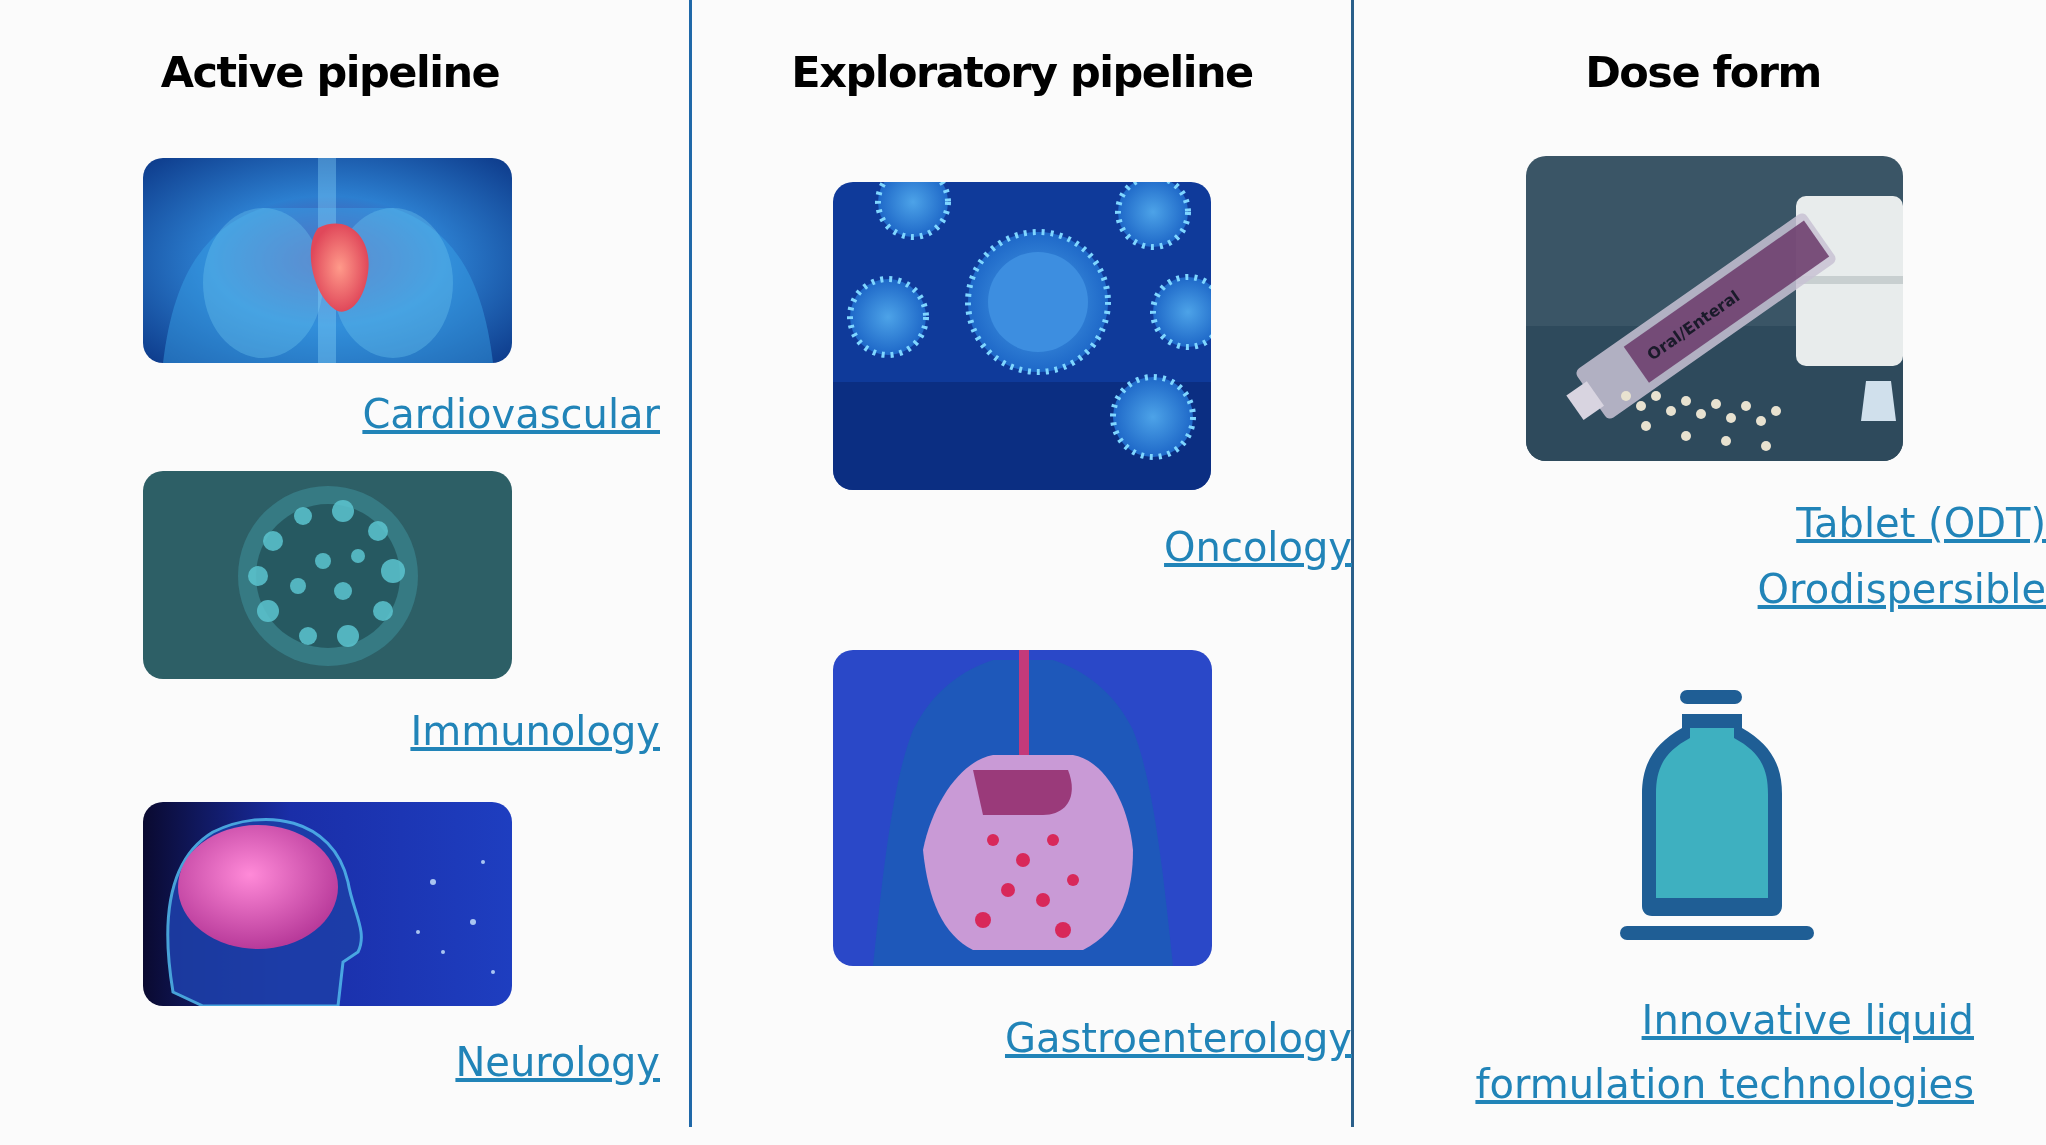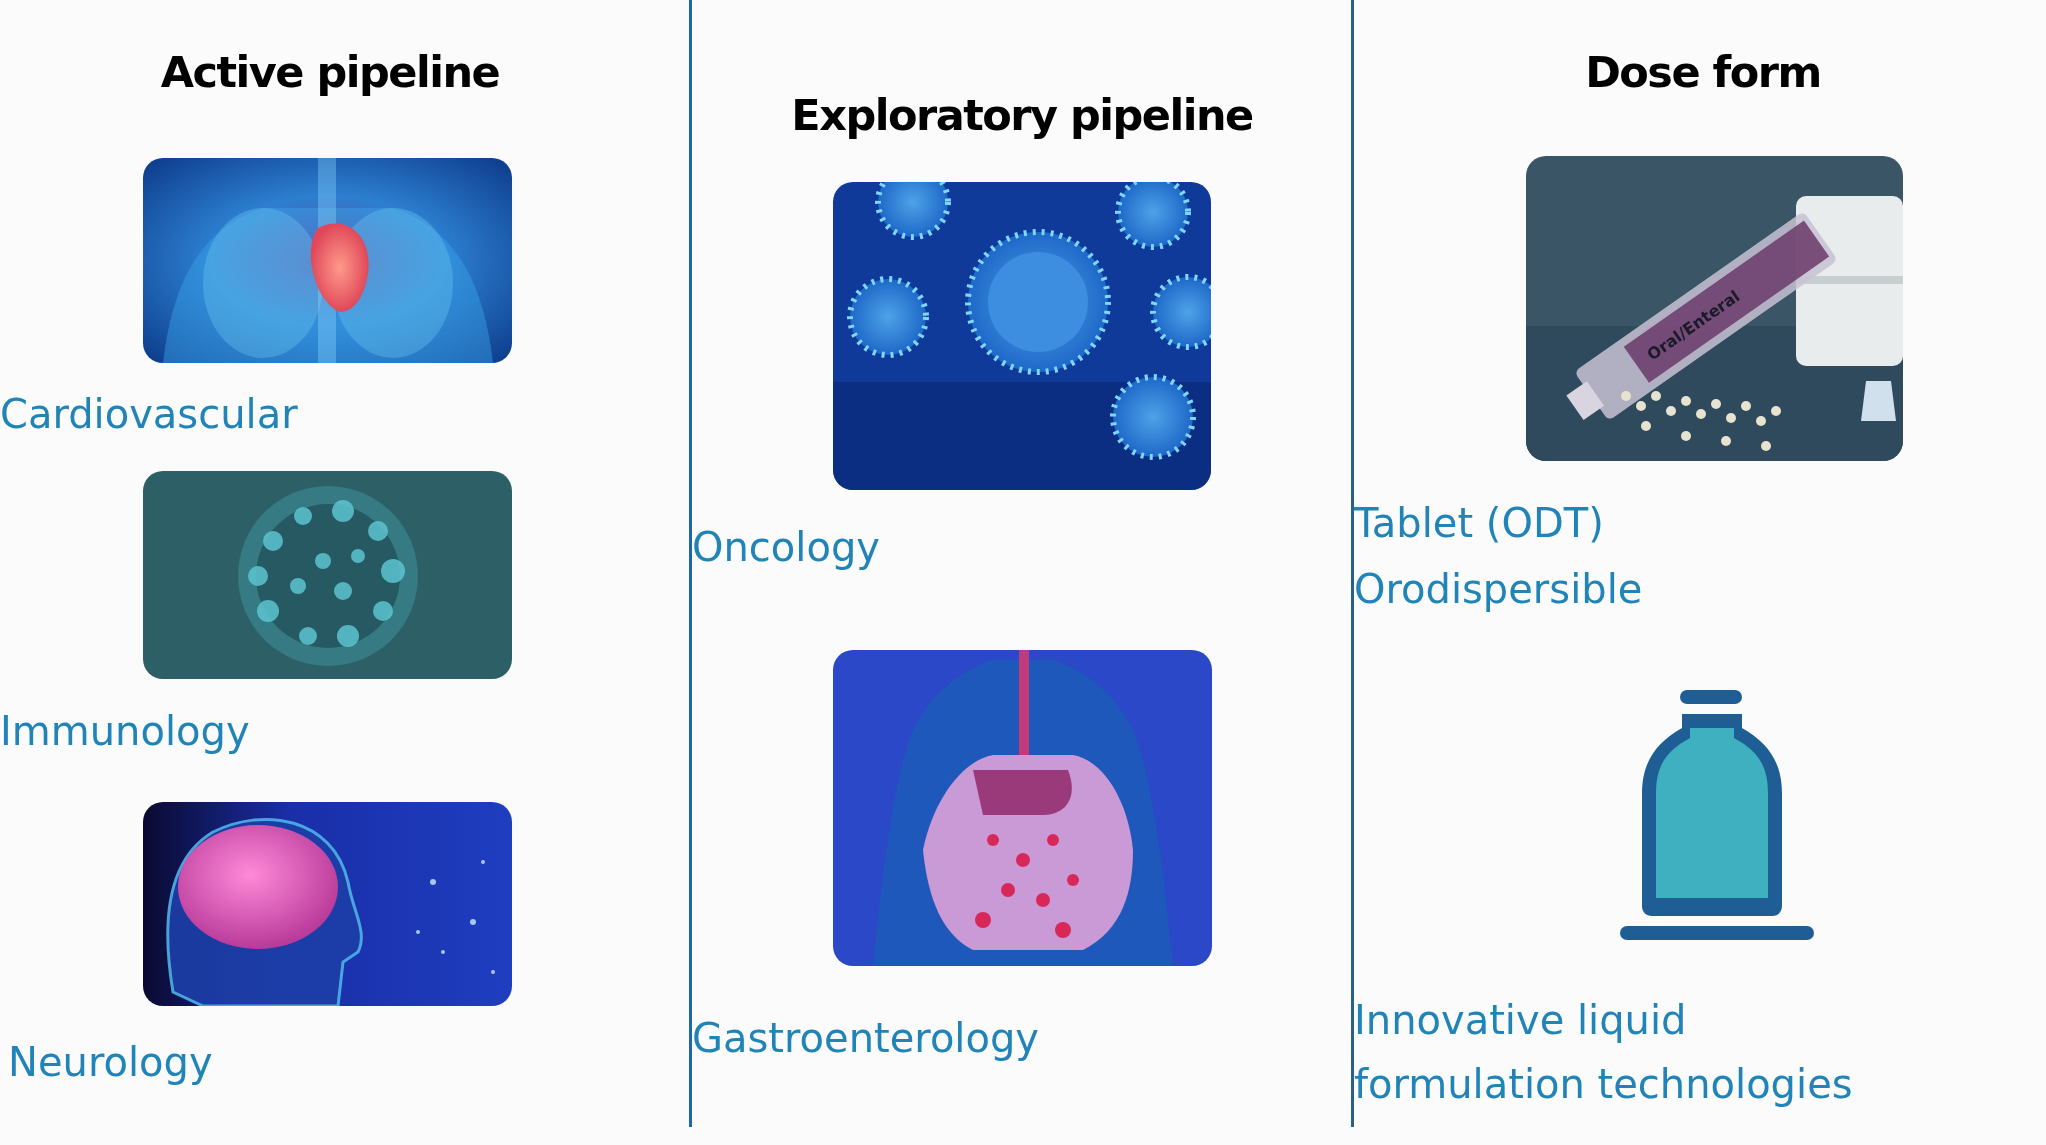--- a/index.html
+++ b/index.html
@@ -10,23 +10,23 @@
     .divider.left { left: 689px; }
     .divider.right { left: 1351px; background: #2a5f8a; }
 
     .heading {
       position: absolute; top: 44px; height: 56px;
       font-family: "DejaVu Sans", sans-serif; font-weight: bold;
       font-size: 43px; color: #000000; text-align: center;
       letter-spacing: -1.5px; white-space: nowrap; line-height: 56px;
     }
     .label {
-      position: absolute; text-align: left; color: #2184b8;
+      position: absolute; text-align: right; color: #2184b8;
       font-family: "DejaVu Sans", sans-serif; font-size: 40px;
-      letter-spacing: 0px; white-space: nowrap; line-height: 50px;
+      letter-spacing: 0px; white-space: nowrap; line-height: 50px; text-decoration: underline;
     }
 
     .img { position: absolute; border-radius: 20px; overflow: hidden; }
     .img svg { width: 100%; height: 100%; display: block; }
 
     .bottle { position: absolute; left: 1610px; top: 684px; width: 210px; height: 260px; }
   </style>
 </head>
 <body>
 
@@ -103,25 +103,25 @@
       <g fill="#cde8ff" opacity="0.8">
         <circle cx="290" cy="80" r="3"></circle>
           <circle cx="340" cy="60" r="2"></circle>
           <circle cx="330" cy="120" r="3"></circle>
         <circle cx="300" cy="150" r="2"></circle>
           <circle cx="350" cy="170" r="2"></circle>
           <circle cx="275" cy="130" r="2"></circle>
       </g>
     </svg>
   </div>
-  <div class="label" style="left:8px; width:660px; top:1037px;">Neurology</div>
+  <div class="label" style="left:0; width:660px; top:1037px;">Neurology</div>
 </section>
 
 <section>
-  <div class="heading" style="left:692px; width:660px;margin-top:43px;">Exploratory pipeline</div>
+  <div class="heading" style="left:692px; width:660px;">Exploratory pipeline</div>
 
   <div class="img" style="left:833px; top:182px; width:378px; height:308px;">
     <svg viewBox="0 0 378 308" preserveAspectRatio="none">
       <defs>
         <radialGradient id="vir" cx="50%" cy="50%" r="50%">
           <stop offset="0" stop-color="#4da3e8"></stop>
           <stop offset="1" stop-color="#1e68c8"></stop>
         </radialGradient>
       </defs>
       <rect width="378" height="308" fill="#0f3a9a"></rect>

